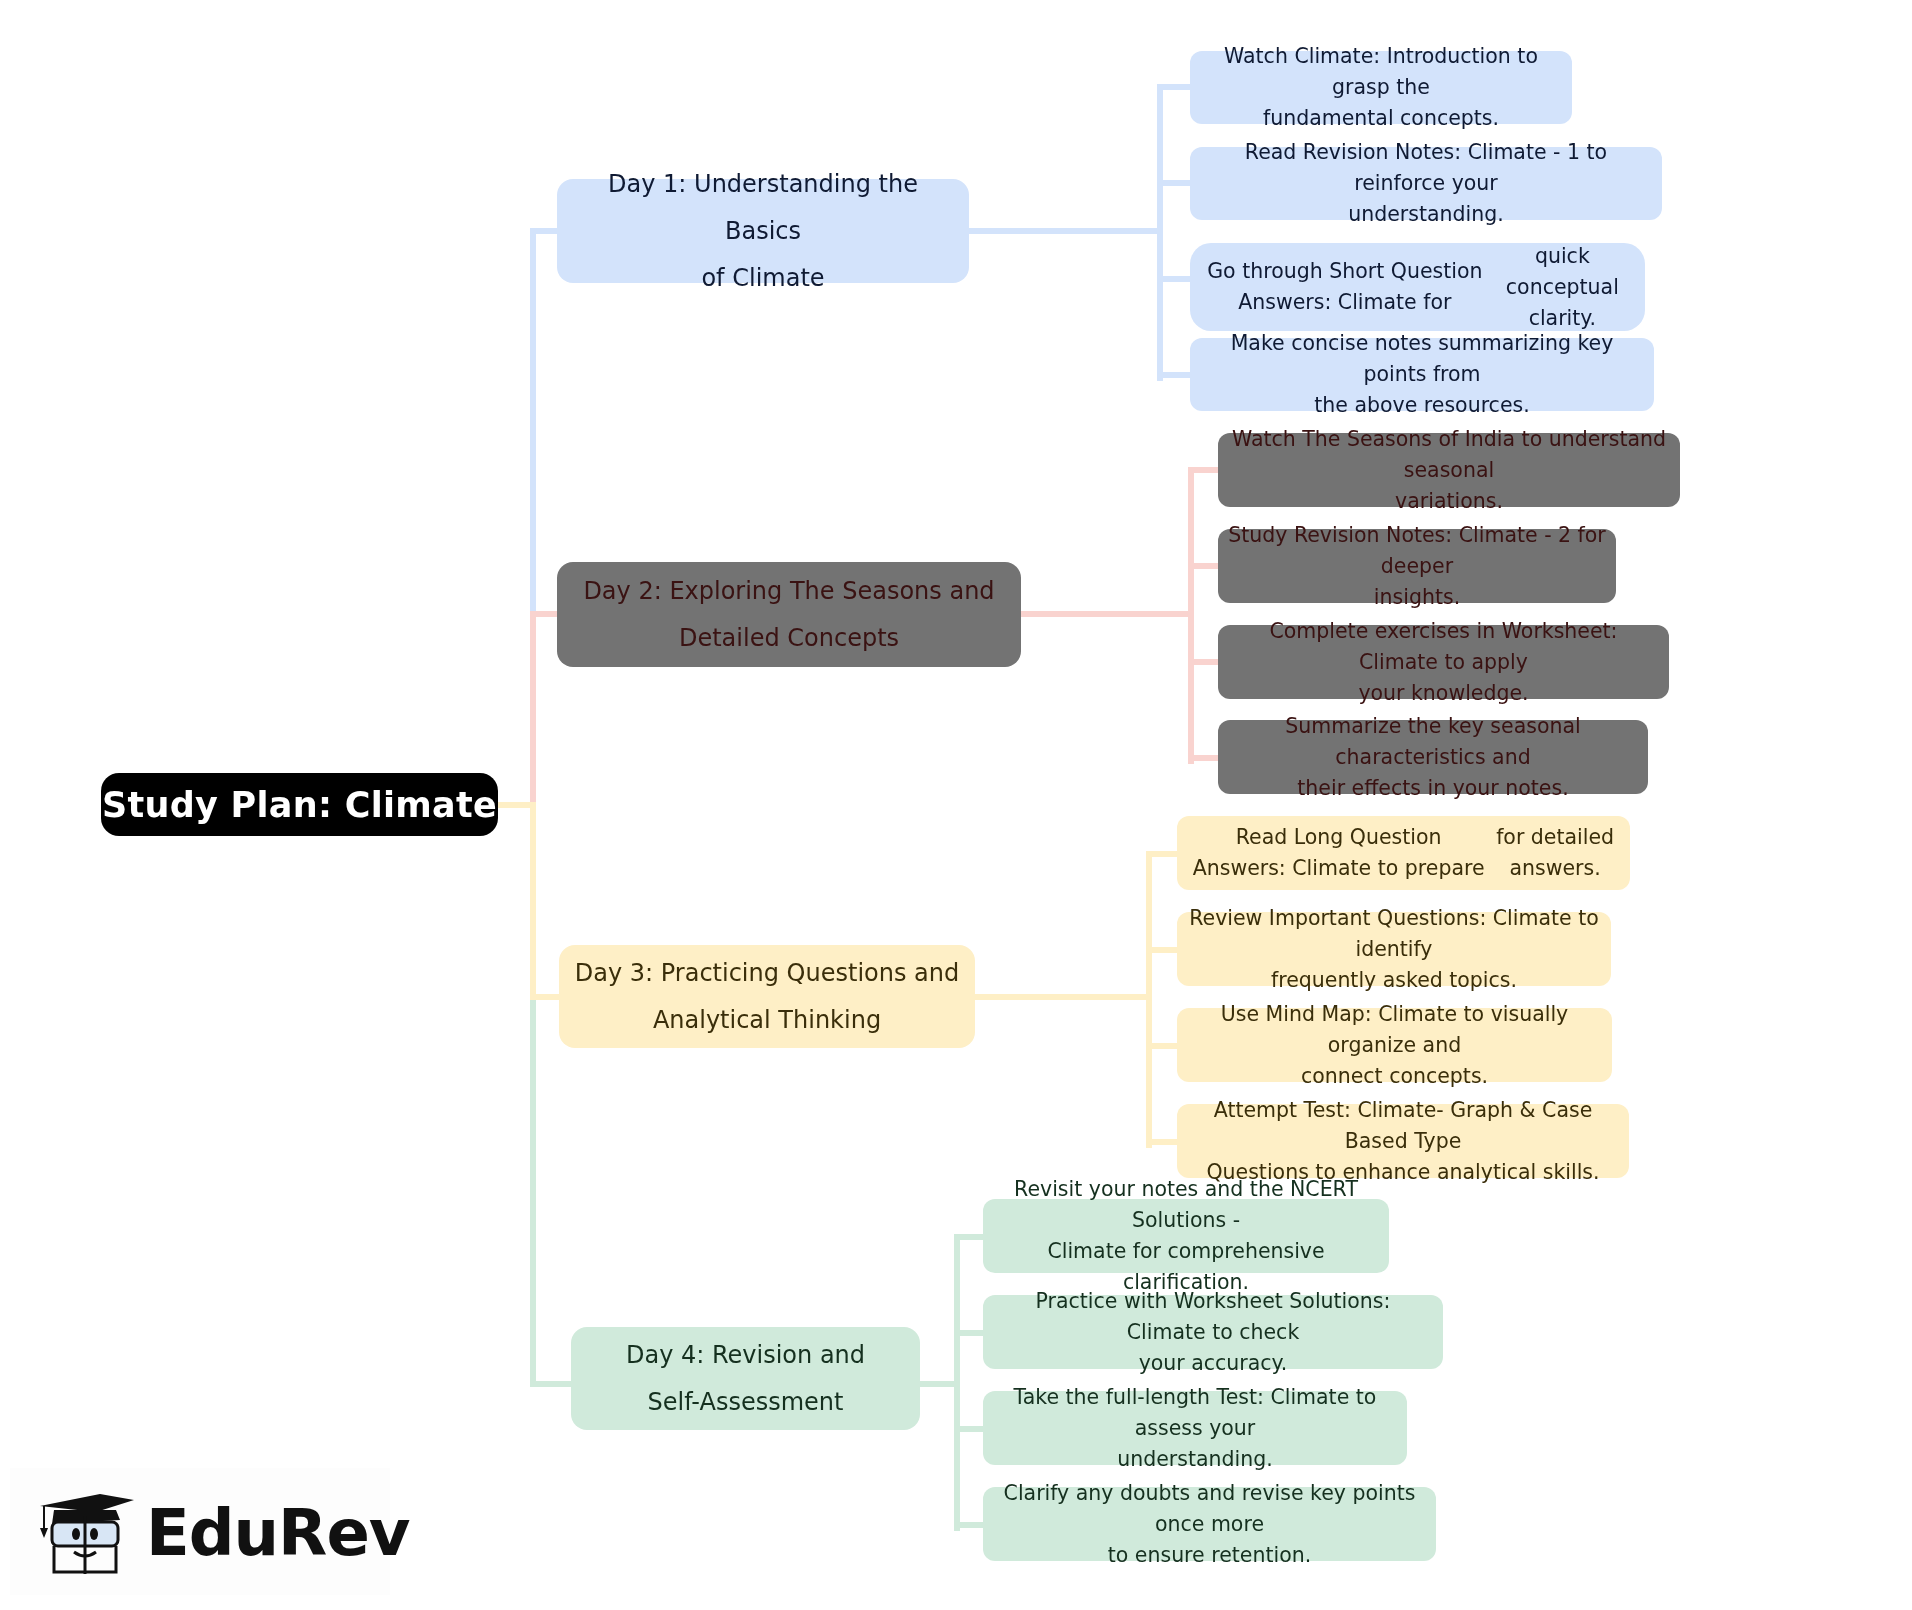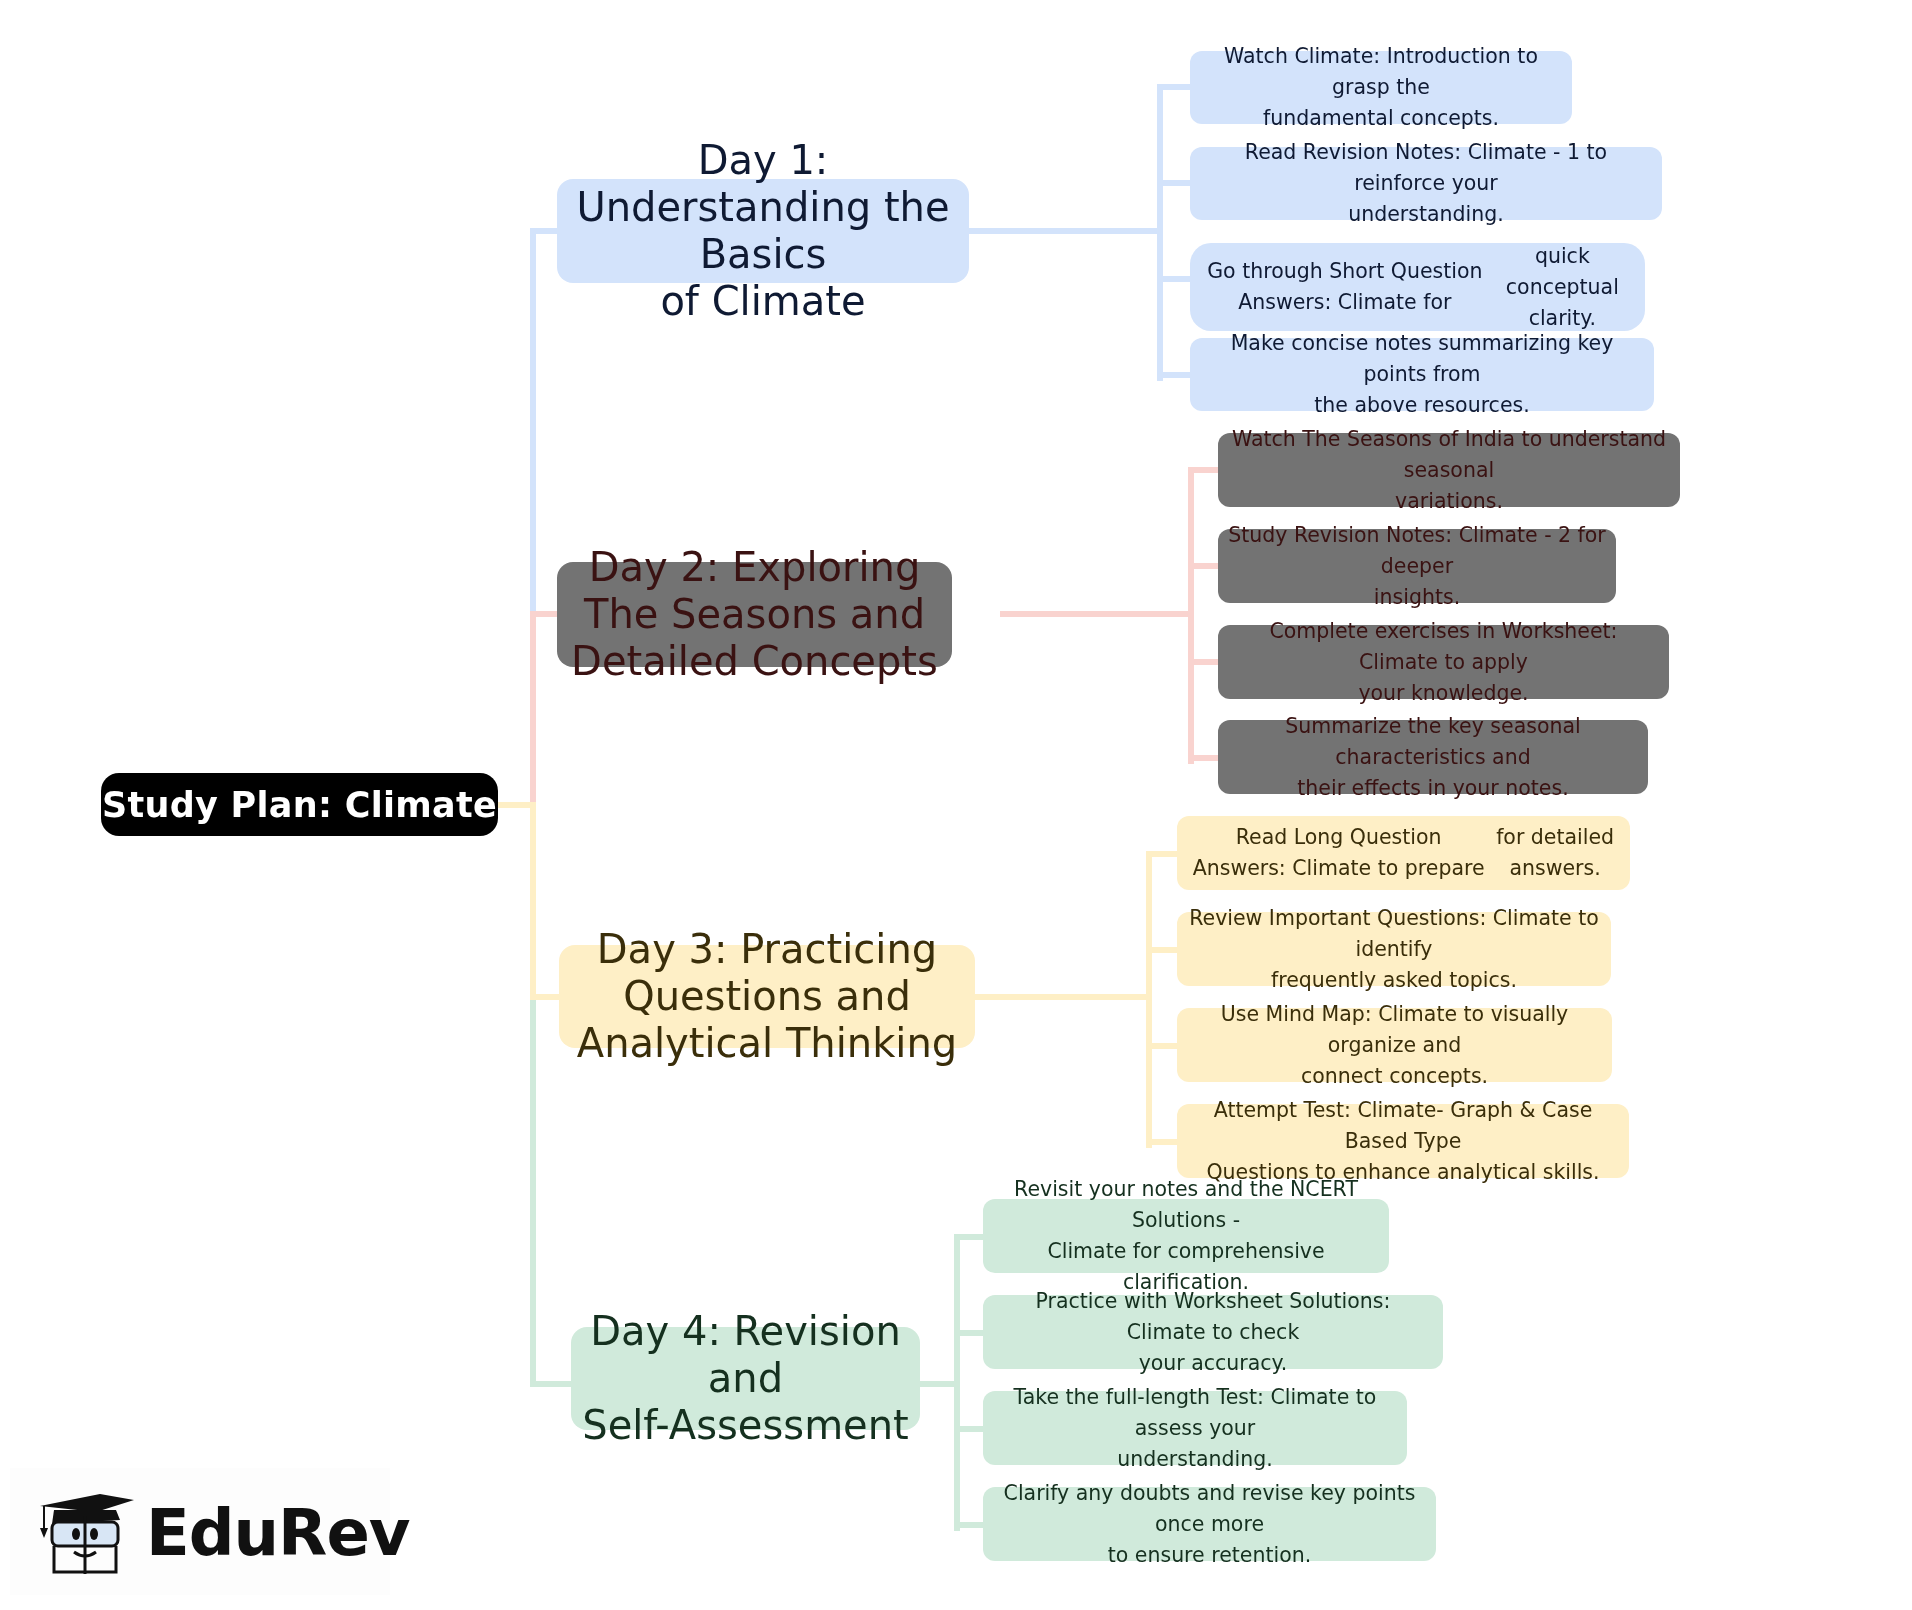--- a/index.html
+++ b/index.html
@@ -4,21 +4,21 @@
   <style>
     html, body { margin: 0; padding: 0; background: #ffffff; }
     body { width: 1912px; height: 1610px; position: relative; overflow: hidden;
            font-family: "DejaVu Sans", sans-serif; }
     .canvas { position: absolute; left: 0; top: 0; width: 1912px; height: 1610px; }
     .line { position: absolute; }
     .node { position: absolute; box-sizing: border-box; border-radius: 16px;
             display: flex; align-items: center; justify-content: center; text-align: center; }
     .root { background: #000; color: #fff; font-weight: bold; font-size: 35px;
             border-radius: 18px; white-space: nowrap; letter-spacing: 0.3px; }
-    .branch { font-size: 40px; line-height: 47px; padding: 0 10px; }
+    .branch { font-size: 24px; line-height: 47px; padding: 0 10px; }
     .leaf { font-size: 20.5px; line-height: 31px; border-radius: 12px; padding: 0 10px; }
     .c-blue  { background: #d3e3fb; color: #0f1a33; justify-content: center; }
     .c-pink  { background: #737373; color: #3a1212; }
     .c-yellow{ background: #feefc6; color: #3a2e0a; }
     .c-green { background: #d0eadb; color: #15301f; }
     .l-blue  { background: #d3e3fb; }
     .l-pink  { background: #f9d3cf; }
     .l-yellow{ background: #feefc6; }
     .l-green { background: #d0eadb; }
     .logo { position: absolute; left: 10px; top: 1468px; width: 380px; height: 127px;
@@ -72,21 +72,21 @@
   <div class="line l-green" style="left:954px; top:1522px; width:44px; height:6px;"></div>
 
   <div class="node root" style="left:101px; top:773px; width:397px; height:63px;">
     <span>Study Plan: Climate</span>
   </div>
 
   <div class="node branch c-blue" style="left:557px; top:179px; width:412px; height:104px; flex-direction:column;">
     <div>Day 1: Understanding the Basics</div>
     <div>of Climate</div>
   </div>
-  <div class="node branch c-pink" style="left:557px; top:562px; width:395px; height:105px; flex-direction:column;">
+  <div class="node branch c-pink" style="left:557px; top:562px; width:464px; height:105px; flex-direction:column;">
     <div>Day 2: Exploring The Seasons and</div>
     <div>Detailed Concepts</div>
   </div>
   <div class="node branch c-yellow" style="left:559px; top:945px; width:416px; height:103px; flex-direction:column;">
     <div>Day 3: Practicing Questions and</div>
     <div>Analytical Thinking</div>
   </div>
   <div class="node branch c-green" style="left:571px; top:1327px; width:349px; height:103px; flex-direction:column;">
     <div>Day 4: Revision and</div>
     <div>Self-Assessment</div>

